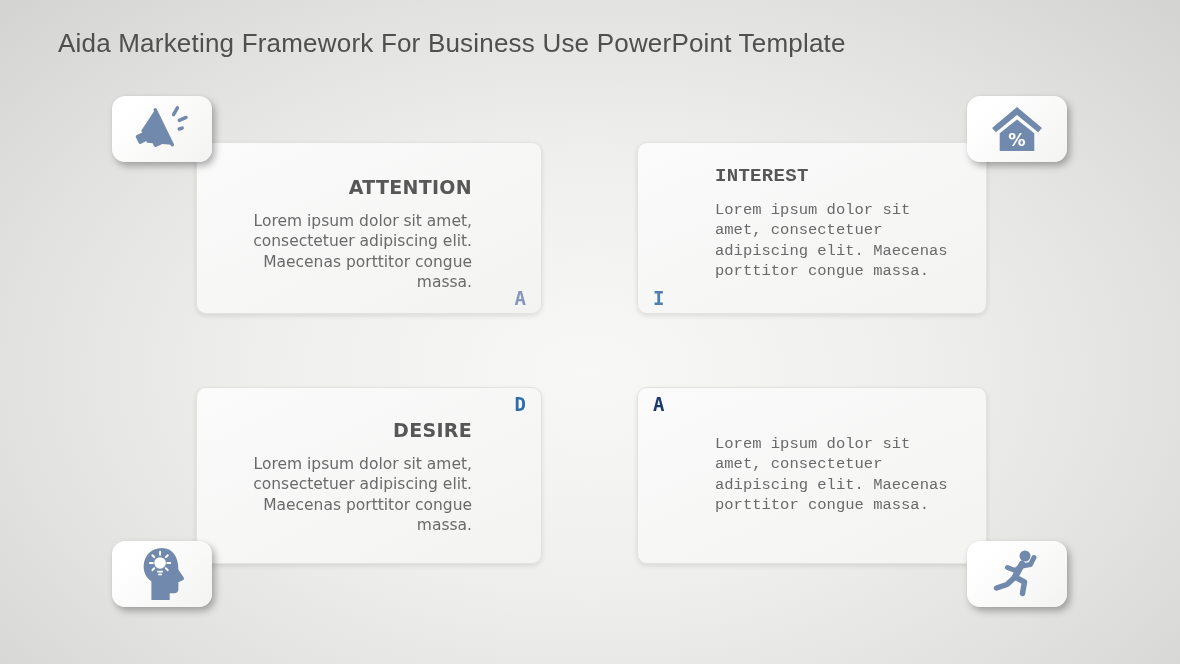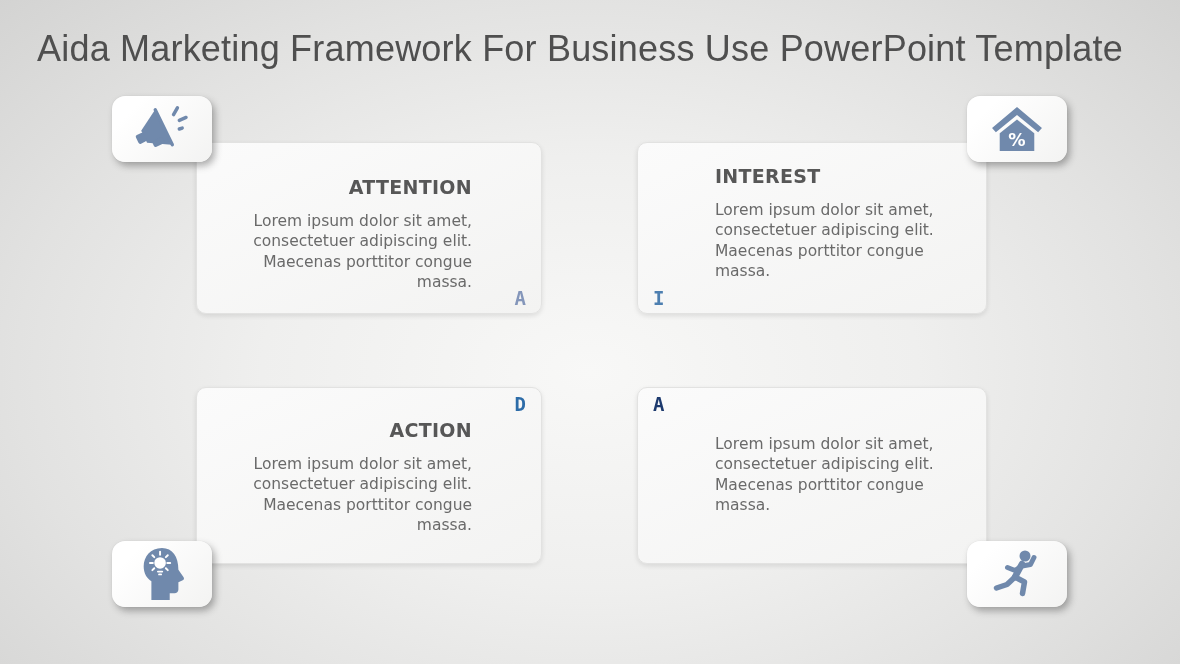--- a/index.html
+++ b/index.html
@@ -2,38 +2,38 @@
 <html><head>
 <meta charset="utf-8">
 <style>
   html,body{margin:0;padding:0;}
   body{font-family:"DejaVu Sans",sans-serif;}
   .slide{
     position:relative;width:1180px;height:664px;overflow:hidden;
     background:radial-gradient(ellipse 820px 540px at 50% 56%, #f8f8f7 0%, #efefee 40%, #e2e2e1 70%, #d3d3d2 100%);
   }
   .slide-title{
-    position:absolute;left:37px;top:28px;margin:0;
+    position:absolute;left:58px;top:28px;margin:0;
     font-family:"Liberation Sans",sans-serif;font-weight:400;
-    font-size:36px;letter-spacing:.2px;color:#4f4f4f;white-space:nowrap;
+    font-size:26px;letter-spacing:.2px;color:#4f4f4f;white-space:nowrap;
   }
   .card{
     position:absolute;border-radius:10px;
     background:linear-gradient(155deg,#fbfbfb,#f3f3f2);
     border:1px solid #e2e2e1;
     box-shadow:0 2px 5px rgba(0,0,0,.10);
     box-sizing:border-box;
   }
   .card-attention{left:196px;top:142px;width:346px;height:172px;}
   .card-interest {left:637px;top:142px;width:350px;height:172px;}
   .card-desire   {left:196px;top:387px;width:346px;height:177px;}
   .card-action   {left:637px;top:387px;width:350px;height:177px;}
   .card-content{box-sizing:border-box;height:100%;}
   .align-right .card-content{padding:31px 69px 0 30px;text-align:right;}
-  .align-left  .card-content{padding:46px 29px 0 77px;text-align:left;}
+  .align-left  .card-content{padding:46px 29px 0 77px;text-align:left;font-family:Liberation Mono, monospace;}
   .card-interest .card-content{padding-top:22px;}
   .card-attention .card-content{padding-top:33px;}
   .card-title{
     margin:0 0 13px 0;font-size:19px;font-weight:bold;
     color:#575757;letter-spacing:.3px;
   }
   .card-body{
     margin:0;font-size:15.5px;line-height:1.32;color:#6a6a6a;
   }
   .card-letter{
@@ -74,21 +74,21 @@
   <div class="card card-interest align-left">
     <div class="card-content">
       <h2 class="card-title" style="color: rgb(87, 87, 87);">INTEREST</h2>
       <p class="card-body" style="color: rgb(106, 106, 106);">Lorem ipsum dolor sit amet, consectetuer adipiscing elit. Maecenas porttitor congue massa.</p>
     </div>
     <span class="card-letter letter-bl" style="color: rgb(77, 127, 176);">I</span>
   </div>
 
   <div class="card card-desire align-right">
     <div class="card-content">
-      <h2 class="card-title" style="color: rgb(87, 87, 87);">ACTION</h2>
+      <h2 class="card-title" style="color: rgb(87, 87, 87);">DESIRE</h2>
       <p class="card-body" style="color: rgb(106, 106, 106);">Lorem ipsum dolor sit amet, consectetuer adipiscing elit. Maecenas porttitor congue massa.</p>
     </div>
     <span class="card-letter letter-tr" style="color: rgb(45, 108, 168);">D</span>
   </div>
 
   <div class="card card-action align-left">
     <div class="card-content">
       <p class="card-body" style="color: rgb(106, 106, 106);">Lorem ipsum dolor sit amet, consectetuer adipiscing elit. Maecenas porttitor congue massa.</p>
     </div>
     <span class="card-letter letter-tl" style="color: rgb(29, 58, 110);">A</span>

